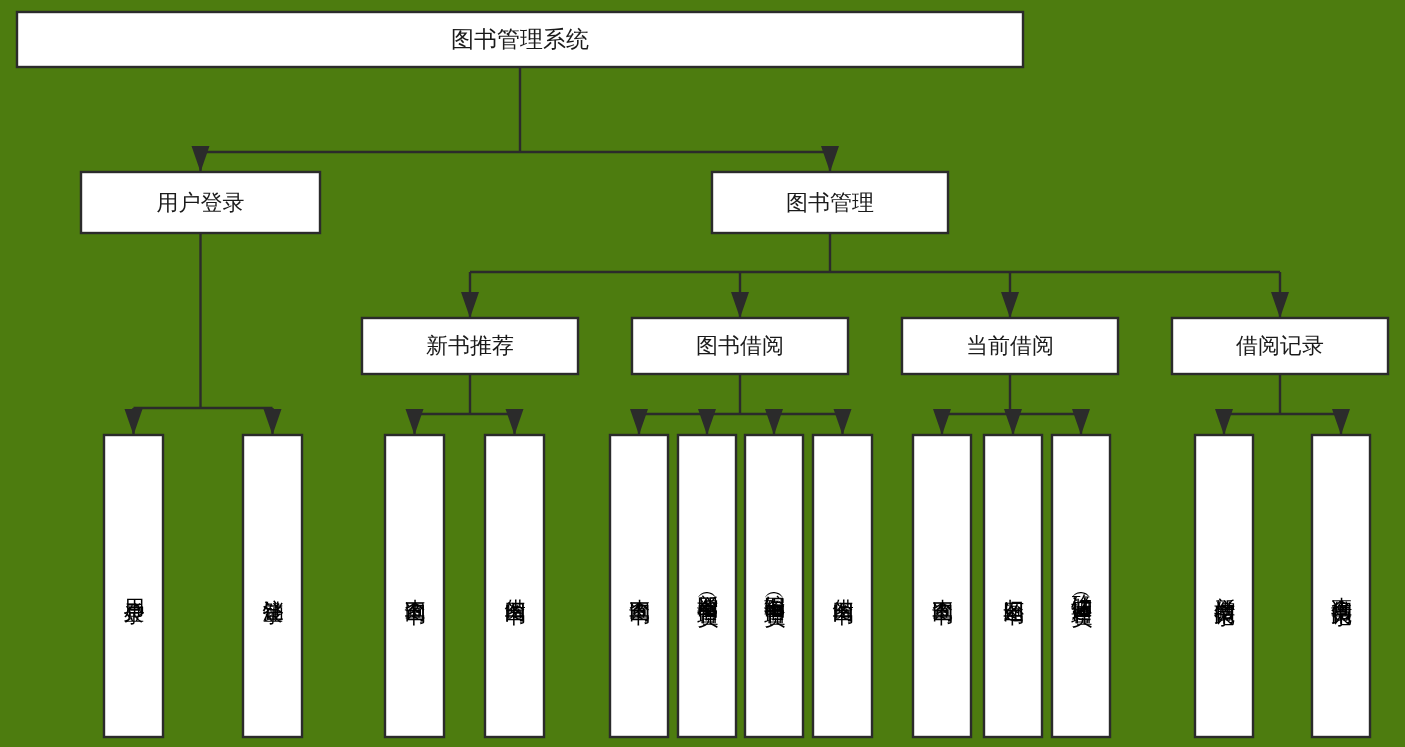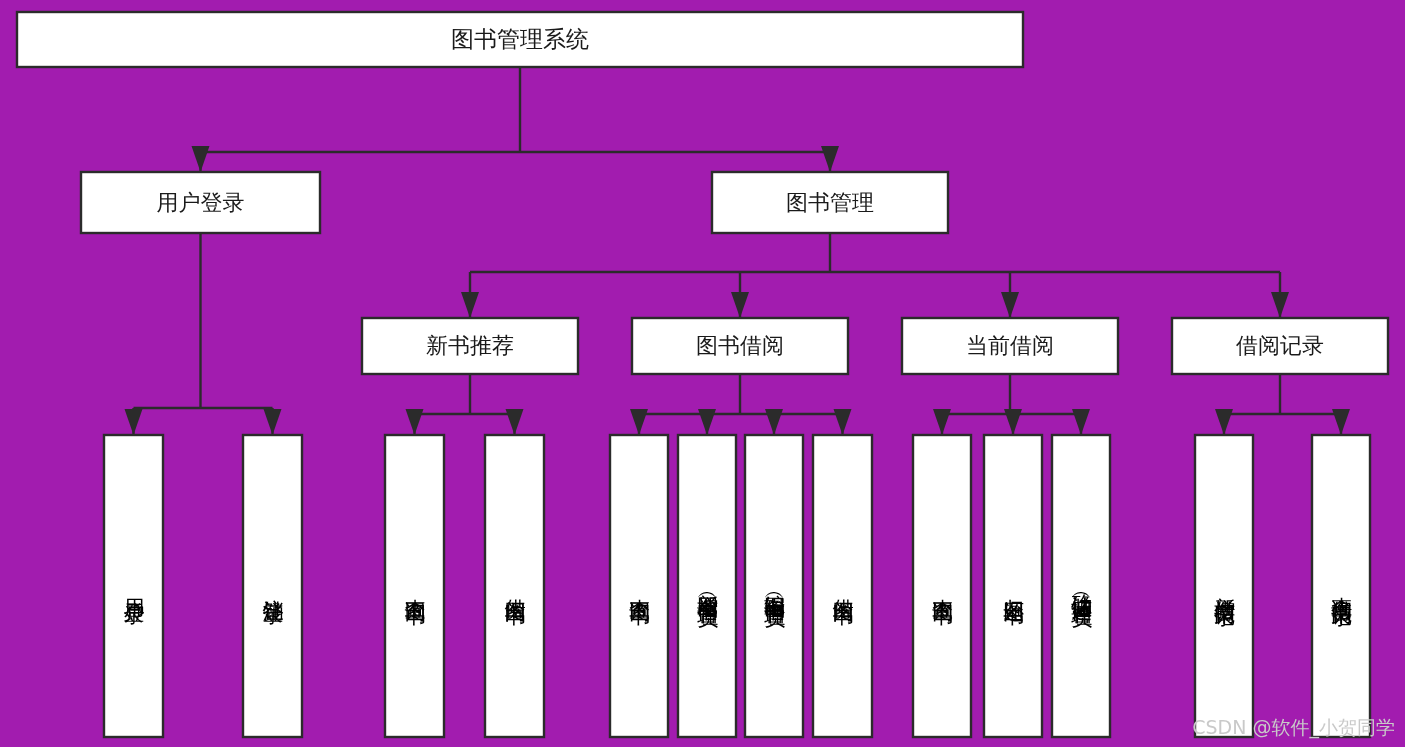--- a/index.html
+++ b/index.html
@@ -10,21 +10,21 @@
   body {
     width: 1405px;
     height: 747px;
     overflow: hidden;
     font-family: "DejaVu Sans", "Liberation Sans", sans-serif;
   }
   #diagram-root {
     position: relative;
     width: 1405px;
     height: 747px;
-    background: #a21caf;
+    background: #4d7c0f;
   }
   svg.diagram-canvas {
     display: block;
     width: 1405px;
     height: 747px;
   }
   .node-box {
     fill: #ffffff;
     stroke: #2b2b2b;
     stroke-width: 2.4;
@@ -232,14 +232,13 @@
             </div>
           </div>
           <div style="position: absolute; left: 1312px; top: 435px; width: 58px; height: 302px;">
             <div class="leaf-label-wrap">
               <div class="leaf-label-text">查询借阅记录</div>
             </div>
           </div>
         </div>
     </foreignObject>
   </svg>
-  <div class="watermark">CSDN @软件_小贺同学</div>
 </div>
 
 </body></html>

